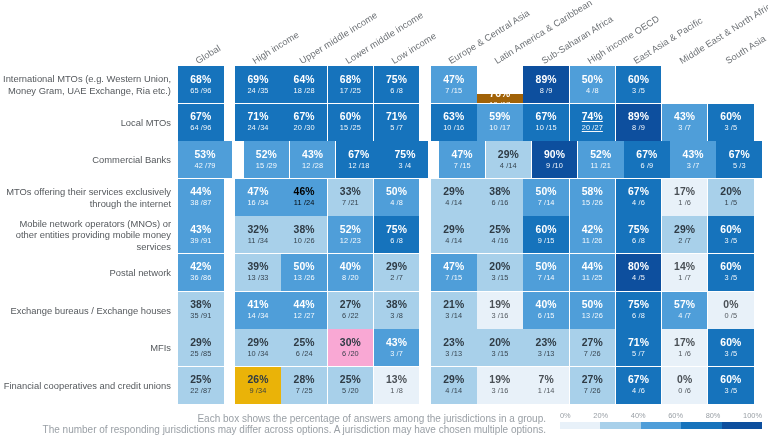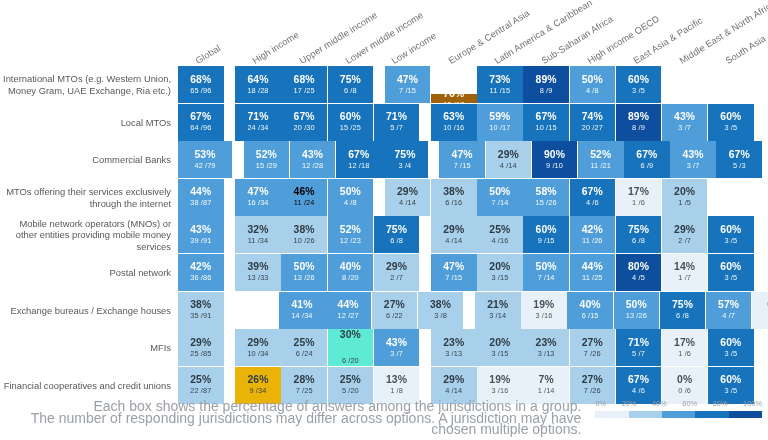--- a/index.html
+++ b/index.html
@@ -96,21 +96,21 @@
   #footer {
     position: absolute;
     left: 0; bottom: 4px;
     width: 768px;
     display: flex;
     align-items: flex-start;
     justify-content: flex-end;
   }
   #footer-note {
     text-align: right;
-    font-size: 14px;
+    font-size: 10px;
     line-height: 11.6px;
     color: #9aa0a6;
     padding-right: 14px;
     padding-top: 2px;
   }
   #legend {
     padding-right: 6px;
     width: 208px;
   }
   #legend-ticks {
@@ -185,44 +185,44 @@
     </div>
 
   <div id="grid">
       <div class="grid-row">
         <div class="cell" style="width: 45.6px; background: rgb(22, 115, 188); color: rgb(255, 255, 255);">
           <div class="pct">68%</div>
           <div class="frac">65 /96</div>
         </div>
         <div class="gap-col"></div>
         <div class="cell" style="width: 45.6px; background: rgb(22, 115, 188); color: rgb(255, 255, 255);">
+          <div class="pct">69%</div>
+          <div class="frac">24 /35</div>
+        </div>
+        <div class="cell" style="width: 45.6px; background: rgb(22, 115, 188); color: rgb(255, 255, 255);">
           <div class="pct">64%</div>
           <div class="frac">18 /28</div>
         </div>
         <div class="cell" style="width: 45.6px; background: rgb(22, 115, 188); color: rgb(255, 255, 255);">
           <div class="pct">68%</div>
           <div class="frac">17 /25</div>
         </div>
         <div class="cell" style="width: 45.6px; background: rgb(22, 115, 188); color: rgb(255, 255, 255);">
           <div class="pct">75%</div>
           <div class="frac">6 /8</div>
         </div>
         <div class="gap-col"></div>
         <div class="cell" style="width: 45.6px; background: rgb(79, 158, 217); color: rgb(255, 255, 255);">
           <div class="pct">47%</div>
           <div class="frac">7 /15</div>
         </div>
         <div class="cell" style="width: 45.6px; background: #a16207; color: rgb(255, 255, 255); margin-top: 28px;">
           <div class="pct">76%</div>
           <div class="frac">13 /17</div>
         </div>
-        <div class="cell" style="width: 45.6px; background: rgb(22, 115, 188); color: rgb(255, 255, 255);">
-          <div class="pct">73%</div>
-          <div class="frac">11 /15</div>
-        </div>
         <div class="cell" style="width: 45.6px; background: rgb(13, 79, 158); color: rgb(255, 255, 255);">
           <div class="pct">89%</div>
           <div class="frac">8 /9</div>
         </div>
         <div class="cell" style="width: 45.6px; background: rgb(79, 158, 217); color: rgb(255, 255, 255);">
           <div class="pct">50%</div>
           <div class="frac">4 /8</div>
         </div>
         <div class="cell" style="width: 45.6px; background: rgb(22, 115, 188); color: rgb(255, 255, 255);">
           <div class="pct">60%</div>
@@ -257,21 +257,21 @@
           <div class="frac">10 /16</div>
         </div>
         <div class="cell" style="width: 45.6px; background: rgb(79, 158, 217); color: rgb(255, 255, 255);">
           <div class="pct">59%</div>
           <div class="frac">10 /17</div>
         </div>
         <div class="cell" style="width: 45.6px; background: rgb(22, 115, 188); color: rgb(255, 255, 255);">
           <div class="pct">67%</div>
           <div class="frac">10 /15</div>
         </div>
-        <div class="cell" style="width: 45.6px; background: rgb(22, 115, 188); color: rgb(255, 255, 255);">
+        <div class="cell" style="width: 45.6px; background: rgb(22, 115, 188); color: rgb(255, 255, 255); text-decoration: underline;">
           <div class="pct">74%</div>
           <div class="frac">20 /27</div>
         </div>
         <div class="cell" style="width: 45.6px; background: rgb(13, 79, 158); color: rgb(255, 255, 255);">
           <div class="pct">89%</div>
           <div class="frac">8 /9</div>
         </div>
         <div class="cell" style="width: 45.6px; background: rgb(79, 158, 217); color: rgb(255, 255, 255);">
           <div class="pct">43%</div>
           <div class="frac">3 /7</div>
@@ -340,20 +340,24 @@
         </div>
         <div class="gap-col"></div>
         <div class="cell" style="width: 45.6px; background: rgb(79, 158, 217); color: rgb(255, 255, 255);">
           <div class="pct">47%</div>
           <div class="frac">16 /34</div>
         </div>
         <div class="cell" style="width: 45.6px; background: rgb(79, 158, 217); color: #000000;">
           <div class="pct">46%</div>
           <div class="frac">11 /24</div>
         </div>
+        <div class="cell" style="width: 45.6px; background: rgb(168, 208, 234); color: rgb(47, 59, 69);">
+          <div class="pct">33%</div>
+          <div class="frac">7 /21</div>
+        </div>
         <div class="cell" style="width: 45.6px; background: rgb(79, 158, 217); color: rgb(255, 255, 255);">
           <div class="pct">50%</div>
           <div class="frac">4 /8</div>
         </div>
         <div class="gap-col"></div>
         <div class="cell" style="width: 45.6px; background: rgb(168, 208, 234); color: rgb(47, 59, 69);">
           <div class="pct">29%</div>
           <div class="frac">4 /14</div>
         </div>
         <div class="cell" style="width: 45.6px; background: rgb(168, 208, 234); color: rgb(47, 59, 69);">
@@ -484,21 +488,21 @@
           <div class="pct">60%</div>
           <div class="frac">3 /5</div>
         </div>
       </div>
       <div class="grid-row">
         <div class="cell" style="width: 45.6px; background: rgb(168, 208, 234); color: rgb(47, 59, 69);">
           <div class="pct">38%</div>
           <div class="frac">35 /91</div>
         </div>
         <div class="gap-col"></div>
-        <div class="cell" style="width: 45.6px; background: rgb(79, 158, 217); color: rgb(255, 255, 255); margin-left: 44px;">
+        <div class="cell" style="width: 45.6px; background: rgb(79, 158, 217); color: rgb(255, 255, 255);">
           <div class="pct">41%</div>
           <div class="frac">14 /34</div>
         </div>
         <div class="cell" style="width: 45.6px; background: rgb(79, 158, 217); color: rgb(255, 255, 255);">
           <div class="pct">44%</div>
           <div class="frac">12 /27</div>
         </div>
         <div class="cell" style="width: 45.6px; background: rgb(168, 208, 234); color: rgb(47, 59, 69);">
           <div class="pct">27%</div>
           <div class="frac">6 /22</div>
@@ -544,21 +548,21 @@
         </div>
         <div class="gap-col"></div>
         <div class="cell" style="width: 45.6px; background: rgb(168, 208, 234); color: rgb(47, 59, 69);">
           <div class="pct">29%</div>
           <div class="frac">10 /34</div>
         </div>
         <div class="cell" style="width: 45.6px; background: rgb(168, 208, 234); color: rgb(47, 59, 69);">
           <div class="pct">25%</div>
           <div class="frac">6 /24</div>
         </div>
-        <div class="cell" style="width: 45.6px; background: #5eead4; color: rgb(47, 59, 69); justify-content: space-between;">
+        <div class="cell" style="width: 45.6px; background: #f9a8d4; color: rgb(47, 59, 69);">
           <div class="pct">30%</div>
           <div class="frac">6 /20</div>
         </div>
         <div class="cell" style="width: 45.6px; background: rgb(79, 158, 217); color: rgb(255, 255, 255);">
           <div class="pct">43%</div>
           <div class="frac">3 /7</div>
         </div>
         <div class="gap-col"></div>
         <div class="cell" style="width: 45.6px; background: rgb(168, 208, 234); color: rgb(47, 59, 69);">
           <div class="pct">23%</div>

